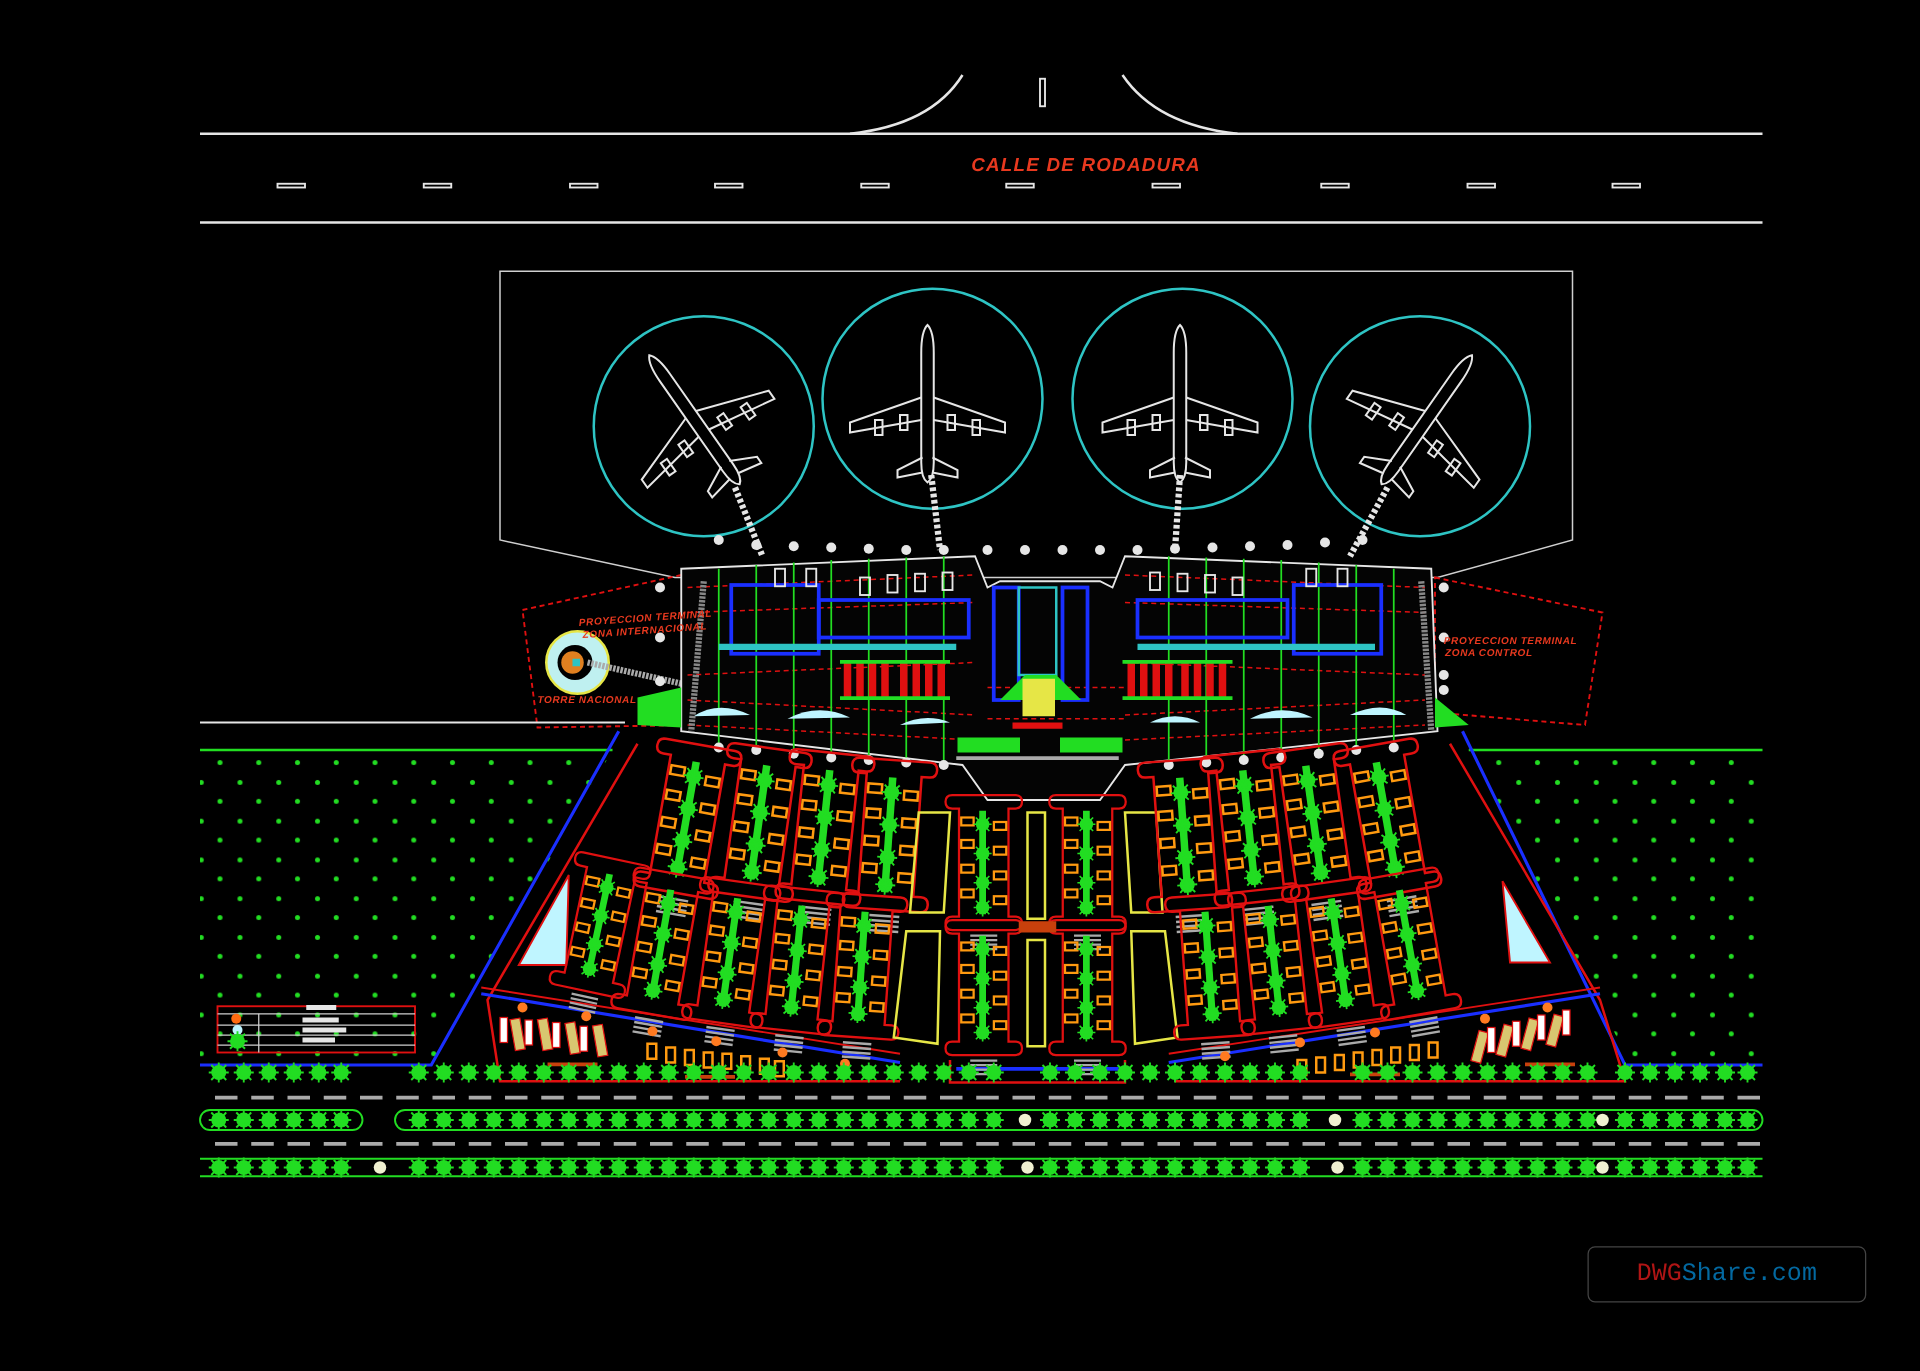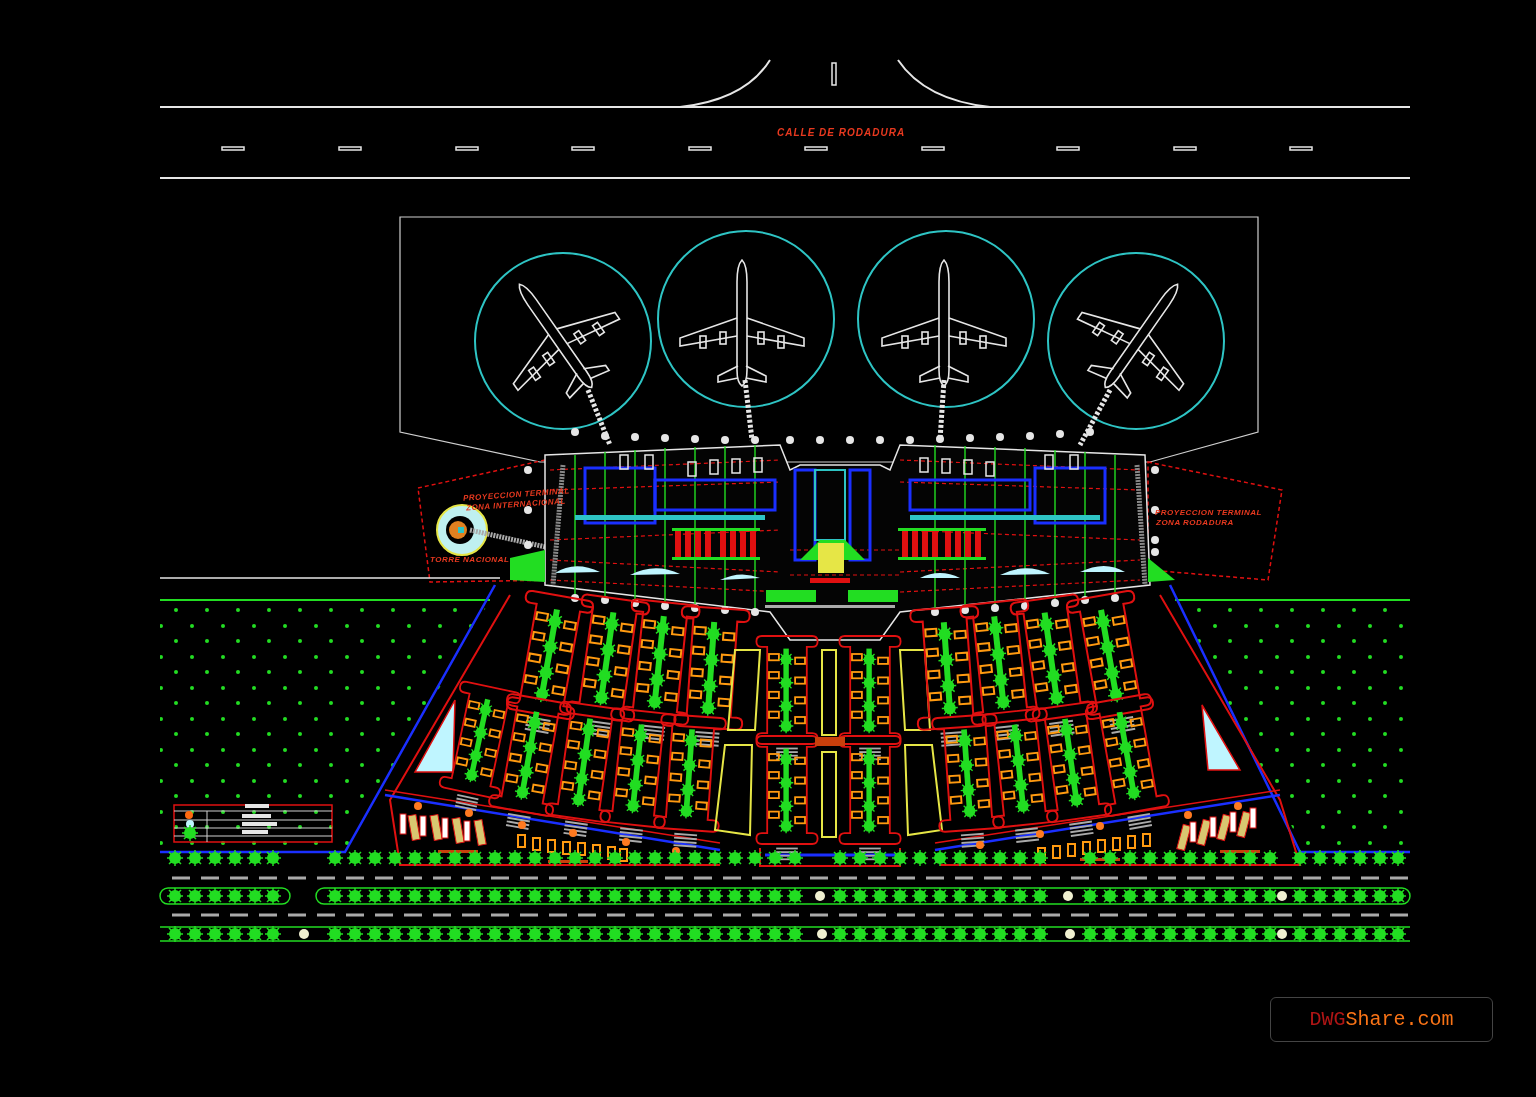--- a/index.html
+++ b/index.html
@@ -1,21 +1,21 @@
 <!DOCTYPE html>
 <html><head>
 <meta charset="utf-8">
 <style>
   html, body { margin:0; padding:0; background:#000; }
   body { width:1536px; height:1097px; overflow:hidden; position:relative; font-family:"Liberation Sans", sans-serif; }
   #canvas { position:absolute; left:0; top:0; width:1536px; height:1097px; }
   .lbl { position:absolute; color:#e8391f; font-family:"Liberation Sans", sans-serif; font-style:italic; font-weight:bold; font-size:8px; letter-spacing:0.5px; white-space:nowrap; line-height:10px; }
   .watermark { position:absolute; left:1270px; top:997px; width:223px; height:45px; border:1px solid #444; border-radius:6px; box-sizing:border-box; display:flex; align-items:center; justify-content:center; font-family:Liberation Mono, monospace; font-size:20px; }
   .wm-a { color:#b01515; }
-  .wm-b { color:#f97316; }
+  .wm-b { color:#0369a1; }
 </style>
 </head>
 <body>
 
 <svg id="canvas" viewBox="0 0 1536 1097" xmlns="http://www.w3.org/2000/svg">
   <defs>
     <pattern id="dots" x="0" y="0" width="31" height="31" patternUnits="userSpaceOnUse">
       <circle cx="6" cy="6" r="2" fill="#22dd22"></circle>
       <circle cx="21" cy="21" r="2" fill="#22dd22"></circle>
     </pattern>
@@ -495,23 +495,23 @@
         <circle cx="1068" cy="896" r="5"></circle>
         <circle cx="1282" cy="896" r="5"></circle>
         <circle cx="304" cy="934" r="5"></circle>
         <circle cx="822" cy="934" r="5"></circle>
         <circle cx="1070" cy="934" r="5"></circle>
         <circle cx="1282" cy="934" r="5"></circle>
       </g>
   </g>
 </svg>
 
-<div class="lbl" style="left:777px;top:128px;font-size:10px;letter-spacing:1px;">CALLE DE RODADURA</div>
+<div class="lbl" style="left:777px;top:128px;font-size:15px;letter-spacing:1px;">CALLE DE RODADURA</div>
 <div class="lbl" style="left:463px;top:490px;transform:rotate(-4deg);">PROYECCION TERMINAL</div>
 <div class="lbl" style="left:466px;top:500px;transform:rotate(-4deg);">ZONA INTERNACIONAL</div>
 <div class="lbl" style="left:430px;top:555px;">TORRE NACIONAL</div>
 <div class="lbl" style="left:1155px;top:508px;">PROYECCION TERMINAL</div>
-<div class="lbl" style="left:1156px;top:518px;">ZONA RODADURA</div>
+<div class="lbl" style="left:1156px;top:518px;">ZONA CONTROL</div>
 
 <div class="watermark">
   <span class="wm-a">DWG</span>
     <span class="wm-b">Share.com</span>
 </div>
 
 </body></html>

